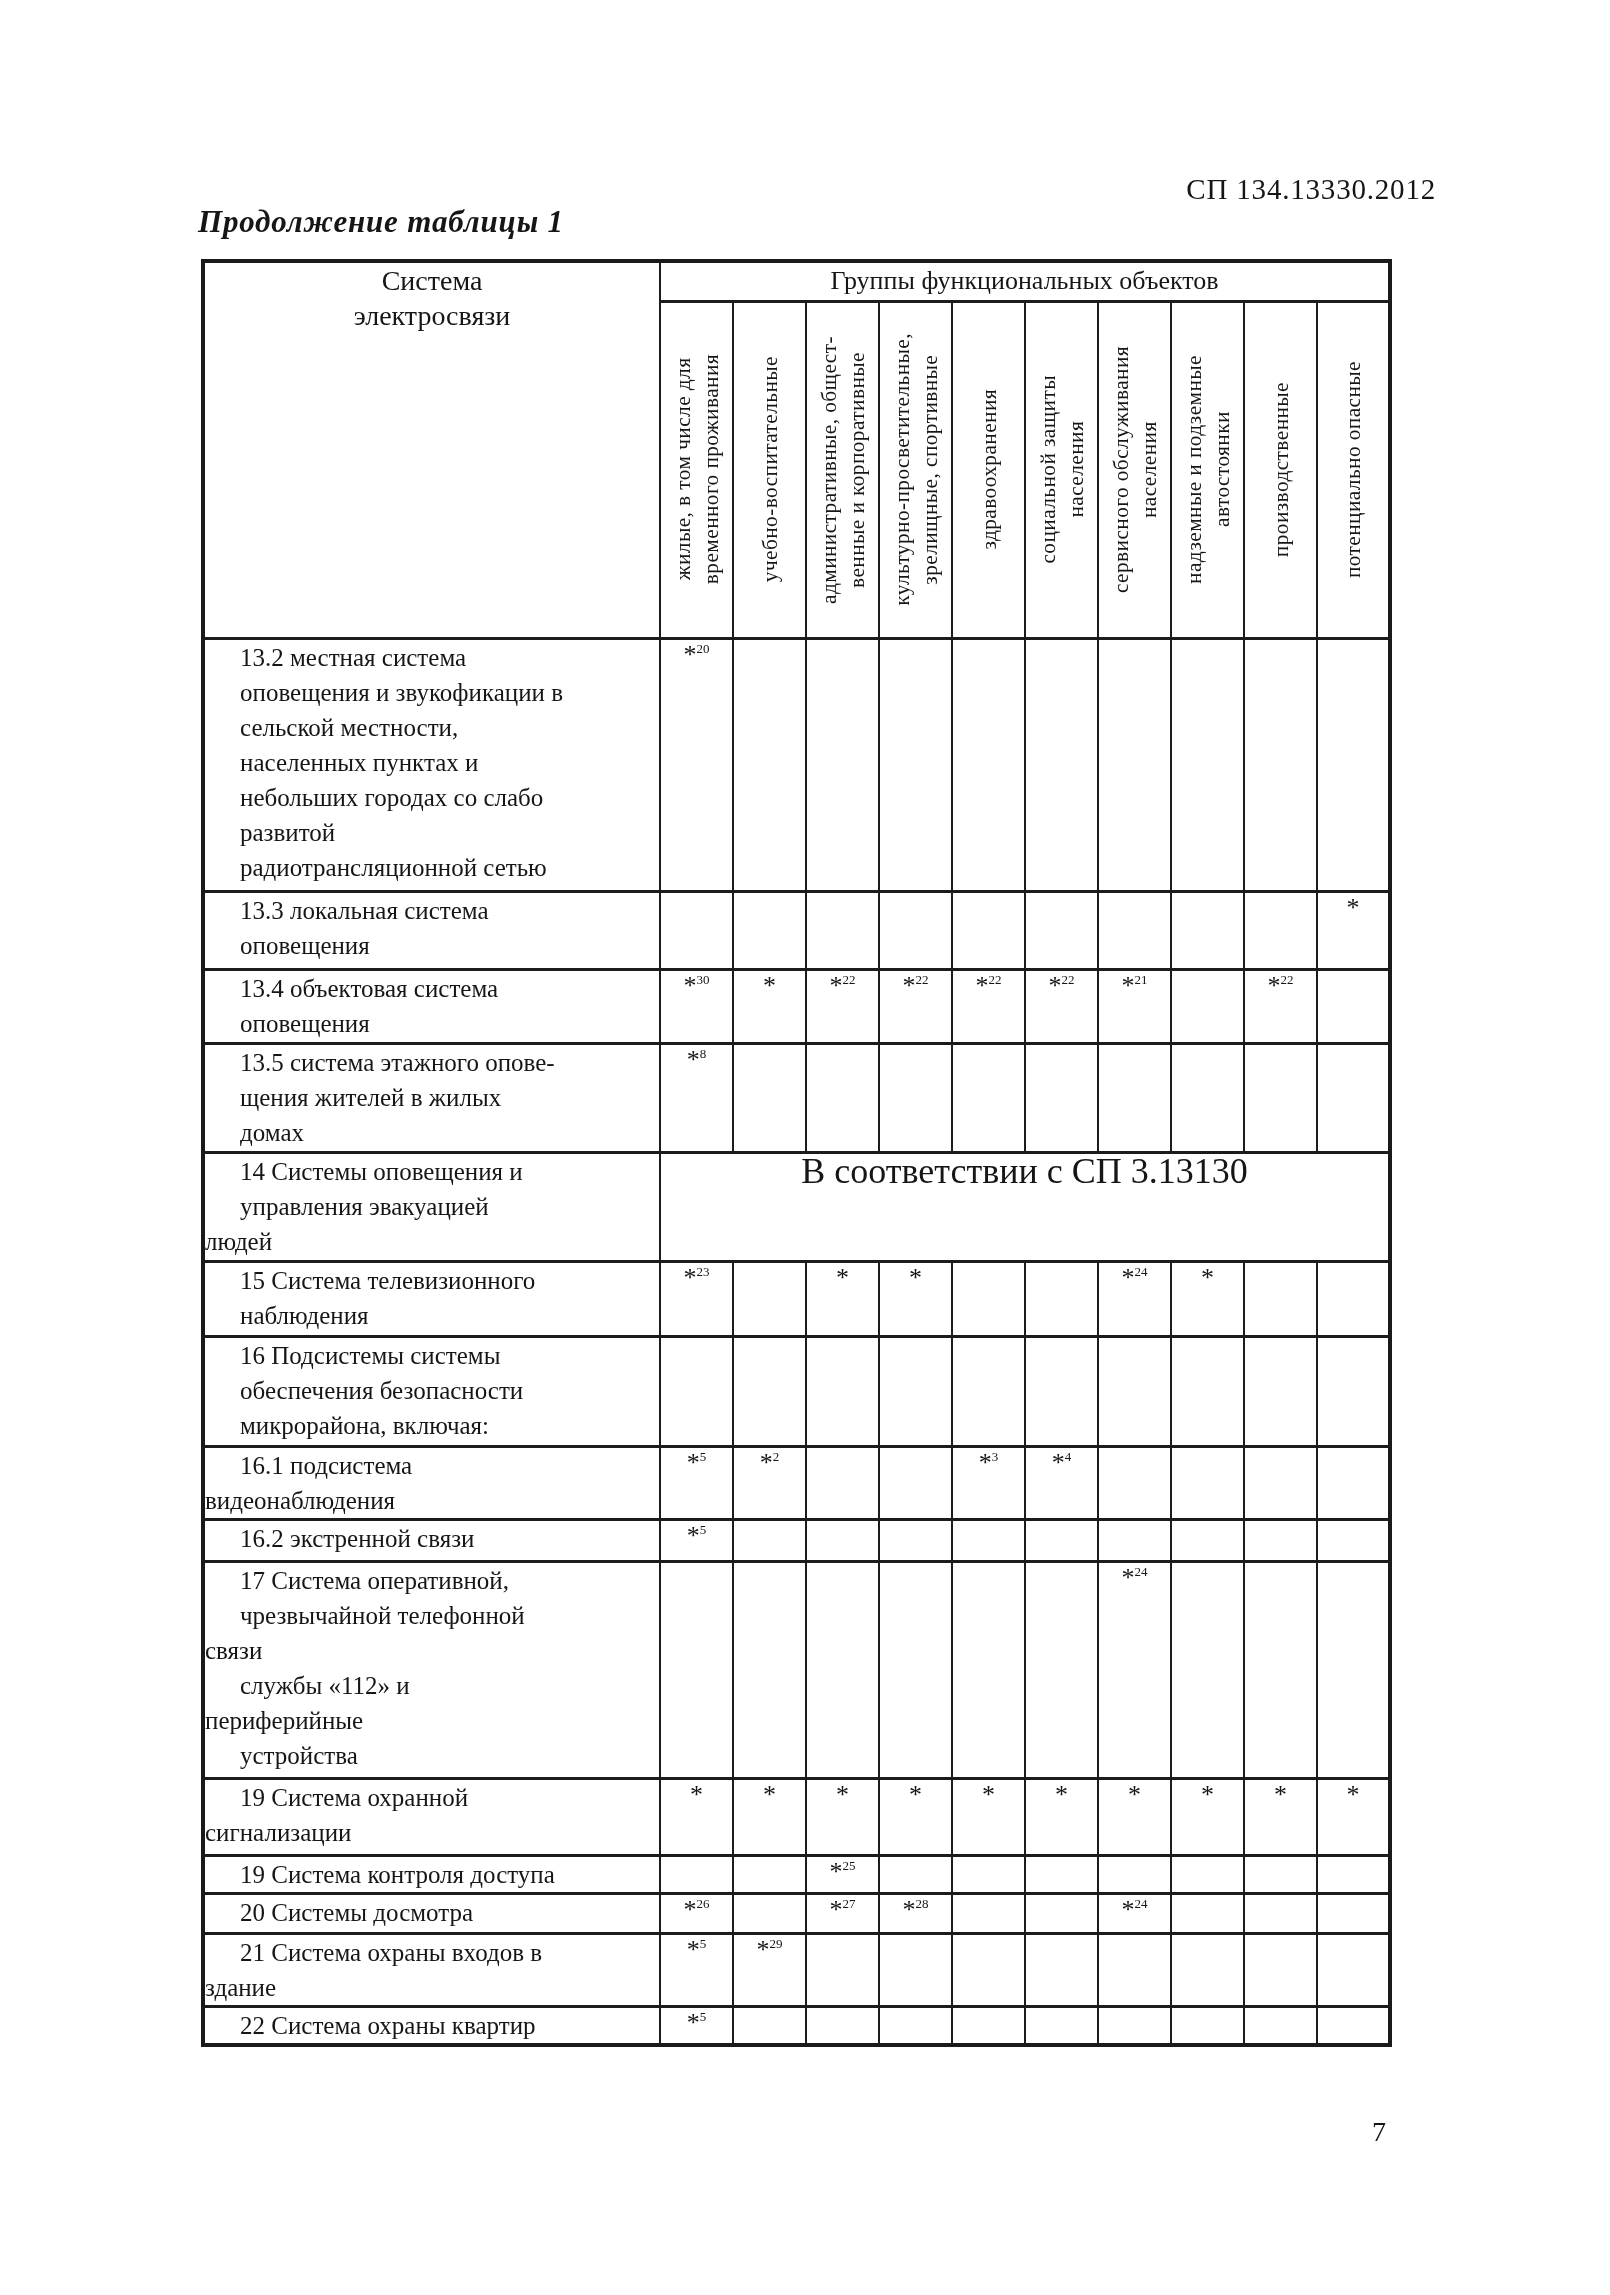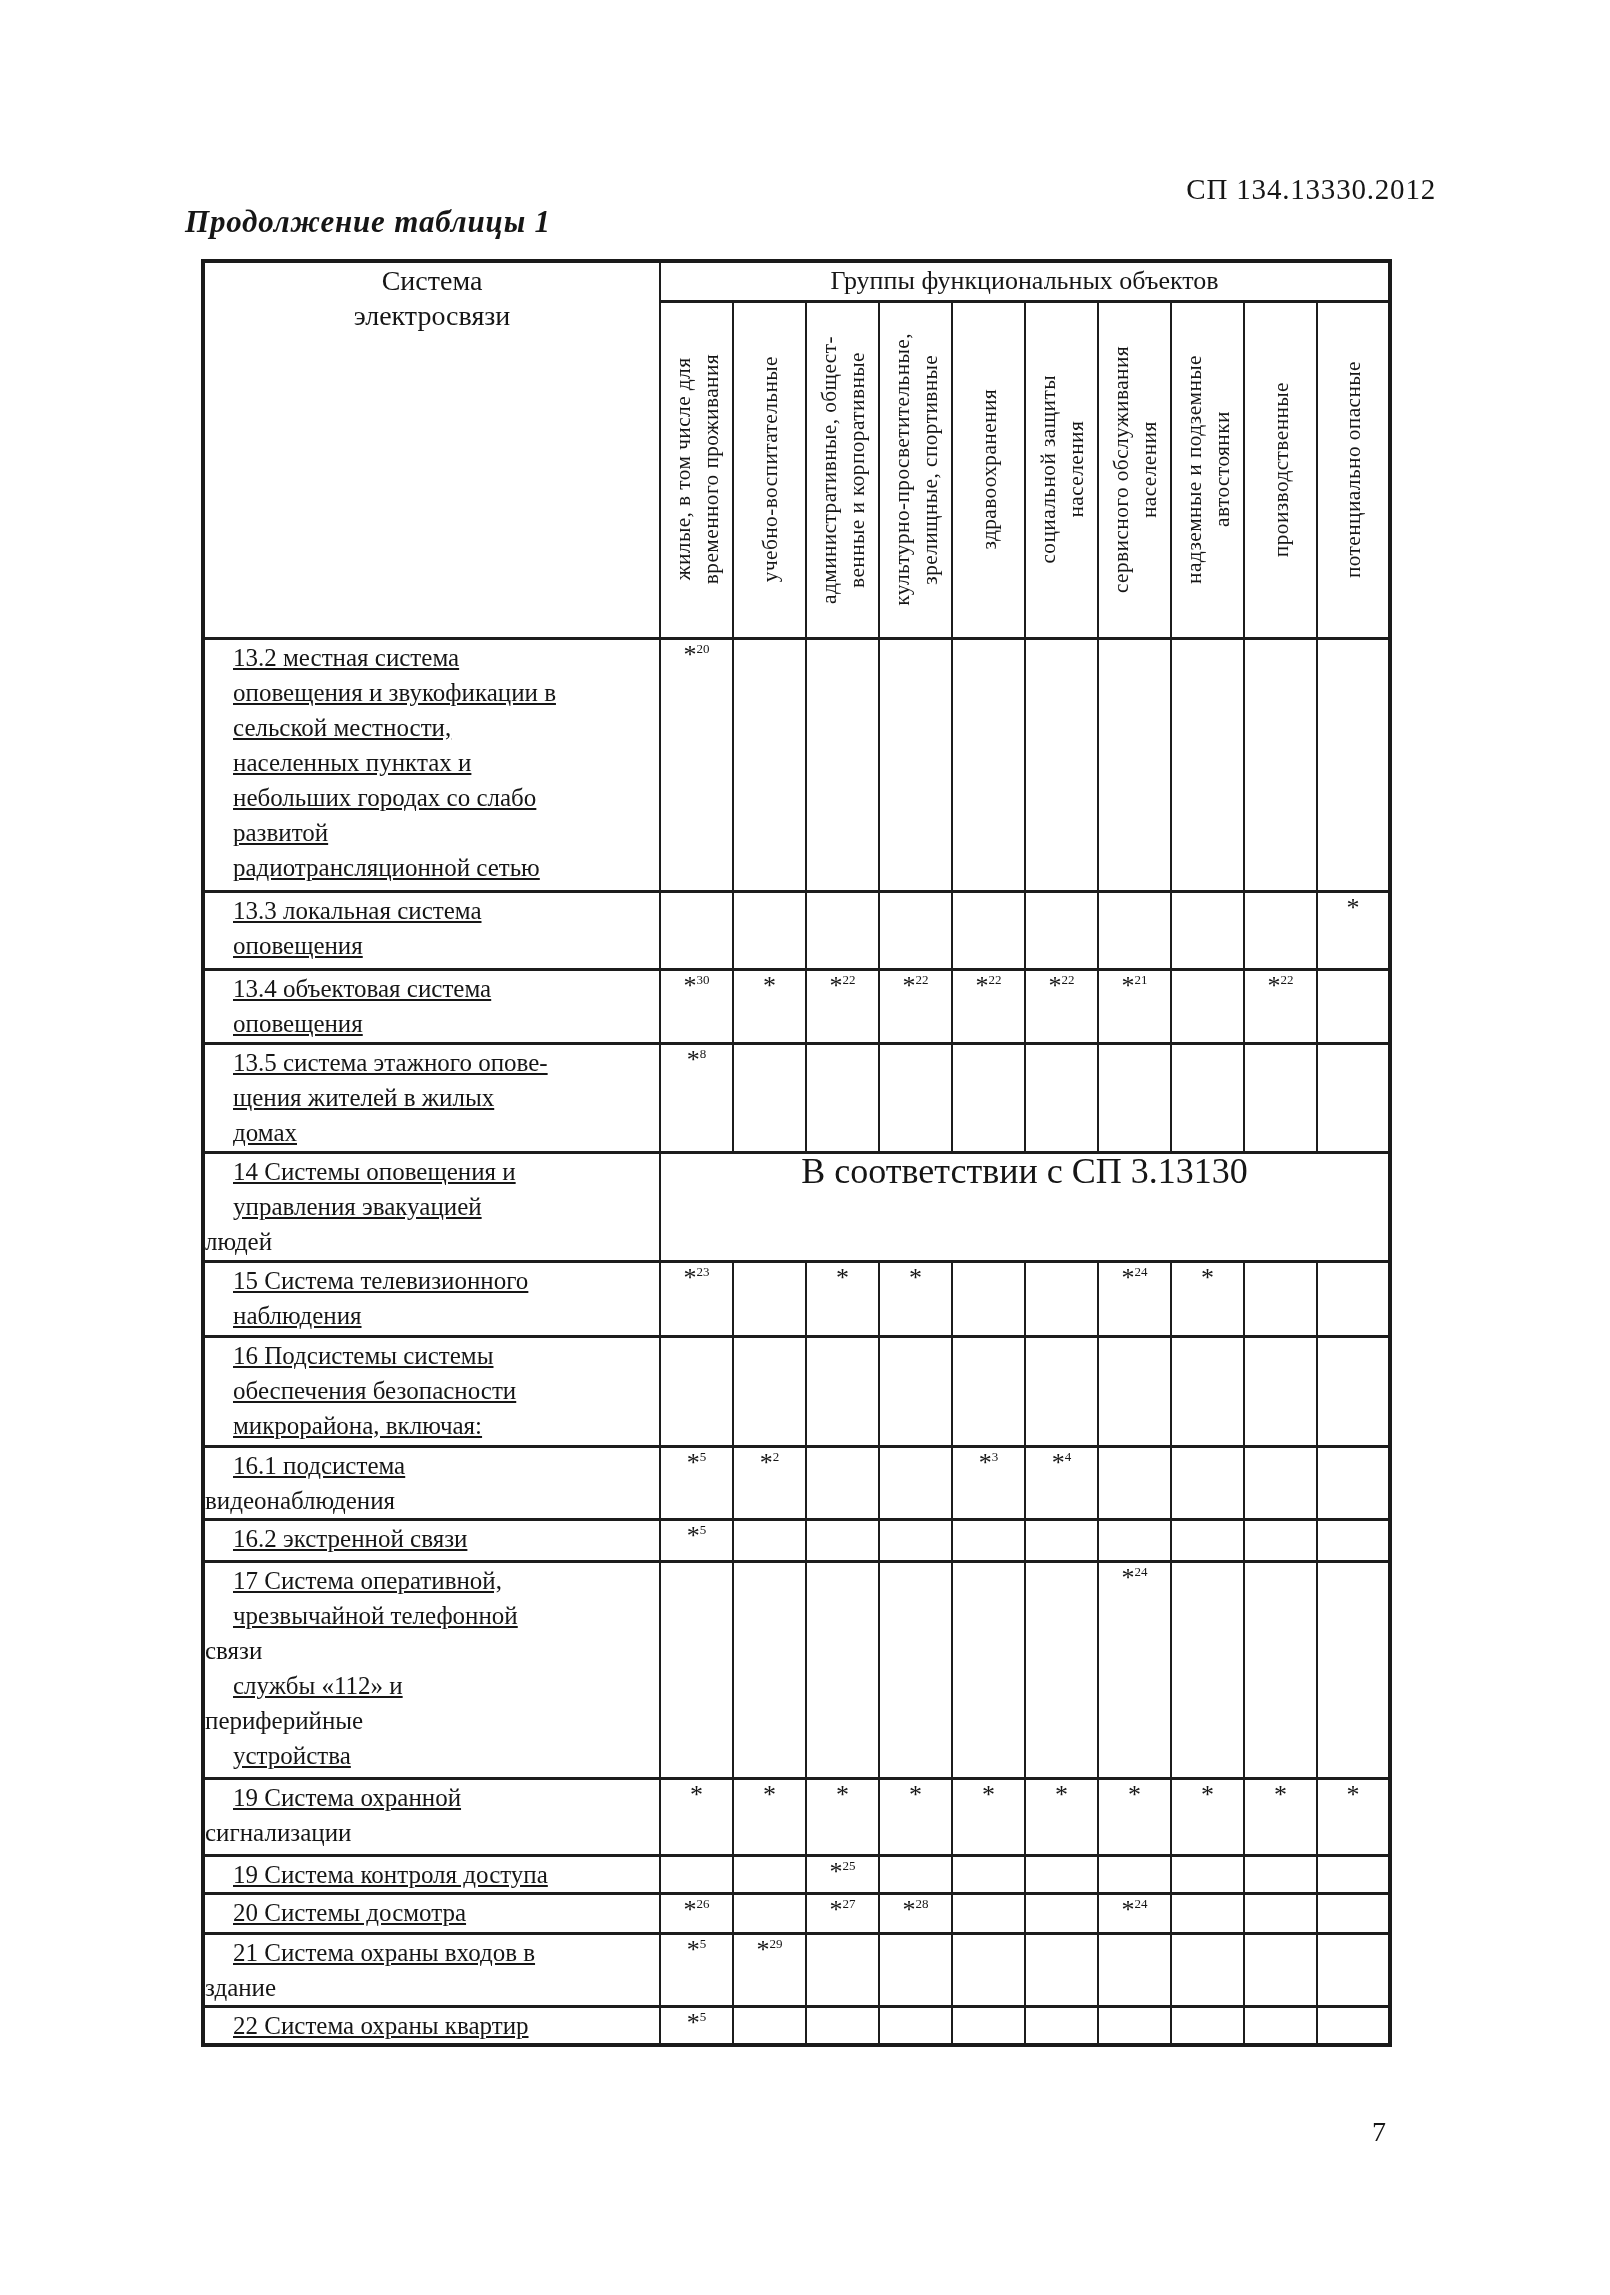--- a/index.html
+++ b/index.html
@@ -7,21 +7,21 @@
     width:1611px;height:2295px;background:#ffffff;position:relative;
     font-family:"Liberation Serif", serif;color:#161616;
     -webkit-font-smoothing:antialiased;
   }
   .page{position:absolute;inset:0;}
   .doc-ref{
     position:absolute;top:145px;right:175px;
     font-size:29px;font-weight:normal;letter-spacing:0.8px;white-space:nowrap;margin-top:28px;
   }
   .caption{
-    position:absolute;top:204px;left:185px;
+    position:absolute;top:204px;left:198px;
     font-size:31px;font-style:italic;font-weight:bold;letter-spacing:0.8px;white-space:nowrap;
   }
   .pagenum{
     position:absolute;top:2116px;left:1372px;
     font-size:28px;
   }
   table.t{
     position:absolute;left:201px;top:259px;width:1188px;
     border-collapse:collapse;table-layout:fixed;
     border:4.6px solid #1a1a1a;
@@ -42,21 +42,21 @@
   .vwrap{display:flex;align-items:center;justify-content:center;height:334px;}
   .vtext{
     writing-mode:vertical-rl;transform:rotate(180deg);
     font-size:21.4px;line-height:28px;text-align:center;letter-spacing:0.4px;
     white-space:nowrap;
   }
   td.lbl{
     font-size:25px;line-height:35px;padding:1.5px 6.1px 0 7.7px;
   }
   td.lbl .ln{white-space:nowrap;}
-  td.lbl .ind{padding-left:28px;text-decoration:underline;}
+  td.lbl .ind{padding-left:35px;}
   td.dc{
     text-align:center;font-size:26px;line-height:29px;padding-top:3.1px;
   }
   td.dc sup{font-size:13px;line-height:0;}
   td.note{
     text-align:center;font-size:36px;line-height:34px;padding-top:6.1px;
     vertical-align:top;
   }
 </style>
 </head>

